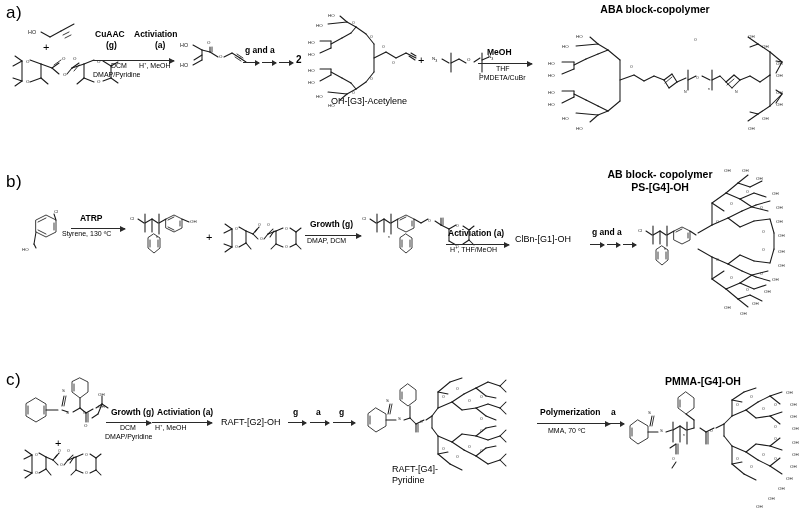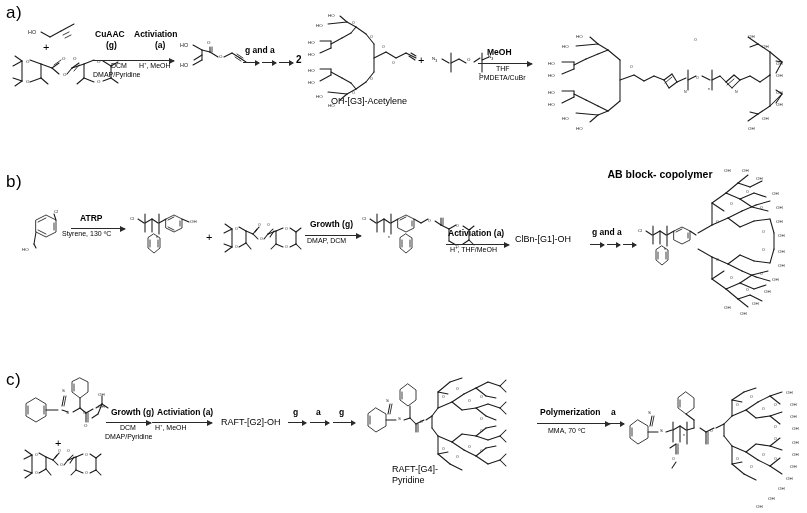--- a/index.html
+++ b/index.html
@@ -208,20 +208,21 @@
       <line x1="50" y1="12" x2="57" y2="9"></line>
       <text class="lbl-sm" x="56" y="10">N<tspan class="lbl-sub" dy="1.5">3</tspan></text>
     </svg>
   </div>
 
   <div class="t cond-main" style="left:487px;top:48px;">MeOH</div>
   <div class="arrow" style="left:478px;top:63px;width:54px;"></div>
   <div class="t cond-sub" style="left:496px;top:65px;">THF</div>
   <div class="t cond-sub" style="left:479px;top:74px;">PMDETA/CuBr</div>
 
+  <div class="t title-lbl" style="left:545px;top:3px;width:220px;">ABA block-copolymer</div>
 
   <div class="mol" style="left:538px;top:28px;">
     <svg width="262" height="110" viewBox="0 0 262 110">
       <text class="lbl-sm" x="38" y="10">HO</text>
         <text class="lbl-sm" x="24" y="20">HO</text>
       <text class="lbl-sm" x="10" y="37">HO</text>
         <text class="lbl-sm" x="10" y="49">HO</text>
       <text class="lbl-sm" x="10" y="66">HO</text>
         <text class="lbl-sm" x="10" y="78">HO</text>
       <text class="lbl-sm" x="24" y="92">HO</text>
@@ -445,20 +446,21 @@
   <div class="t cond-sub" style="left:450px;top:86px;">H⁺, THF/MeOH</div>
 
   <div class="t bold-lbl" style="left:515px;top:75px;">ClBn-[G1]-OH</div>
 
   <div class="t cond-main" style="left:592px;top:68px;">g and a</div>
   <div class="arrow small" style="left:590px;top:84px;width:14px;"></div>
   <div class="arrow small" style="left:607px;top:84px;width:13px;"></div>
   <div class="arrow small" style="left:623px;top:84px;width:13px;"></div>
 
   <div class="t title-lbl" style="left:560px;top:8px;width:200px;">AB block- copolymer</div>
+  <div class="t title-lbl" style="left:560px;top:21px;width:200px;">PS-[G4]-OH</div>
 
   <div class="mol" style="left:638px;top:60px;">
     <svg width="58" height="50" viewBox="0 0 58 50">
       <text class="lbl-sm" x="0" y="12">Cl</text>
       <line x1="8" y1="11" x2="14" y2="15"></line>
       <line x1="15" y1="6" x2="15" y2="24"></line>
       <line x1="15" y1="15" x2="22" y2="11"></line>
       <line x1="22" y1="11" x2="22" y2="24"></line>
       <line x1="22" y1="11" x2="28" y2="15"></line>
       <line x1="29" y1="6" x2="29" y2="26"></line>
@@ -729,20 +731,21 @@
   <div class="t bold-lbl" style="left:392px;top:105px;">RAFT-[G4]-</div>
   <div class="t bold-lbl" style="left:392px;top:116px;">Pyridine</div>
 
   <div class="t cond-main" style="left:540px;top:48px;">Polymerization</div>
   <div class="arrow" style="left:537px;top:63px;width:73px;"></div>
   <div class="t cond-sub" style="left:548px;top:67px;">MMA, 70 ºC</div>
 
   <div class="t cond-main" style="left:611px;top:48px;">a</div>
   <div class="arrow small" style="left:606px;top:63px;width:18px;"></div>
 
+  <div class="t title-lbl" style="left:608px;top:15px;width:190px;">PMMA-[G4]-OH</div>
 
   <div class="mol" style="left:628px;top:28px;">
     <svg width="175" height="124" viewBox="0 0 175 124">
       <text class="lbl-sm" x="20" y="26">S</text>
       <text class="lbl-sm" x="32" y="44">S</text>
       <polygon points="2,38 2,50 10,56 20,50 20,38 10,32" class="thin"></polygon>
       <line class="thin" x1="4" y1="40" x2="4" y2="48"></line>
       <line x1="20" y1="44" x2="30" y2="44"></line>
       <line x1="22" y1="38" x2="24" y2="28"></line>
       <line class="thin" x1="24" y1="38" x2="26" y2="28"></line>

